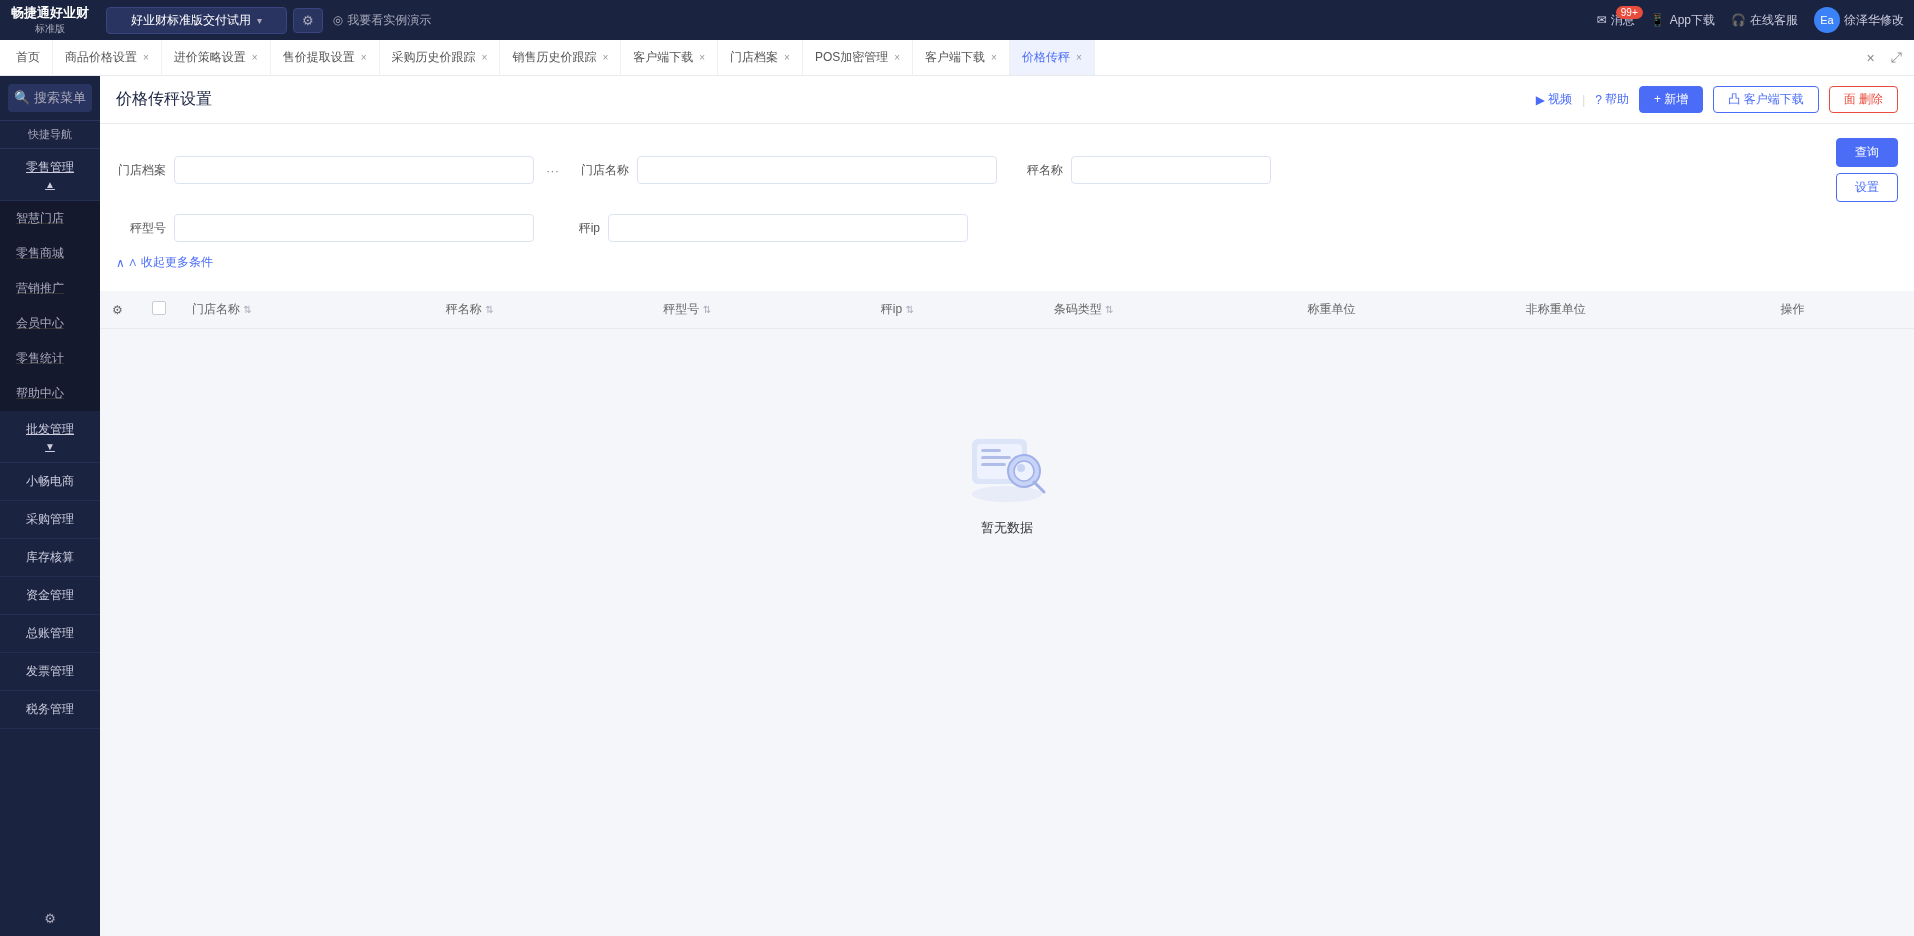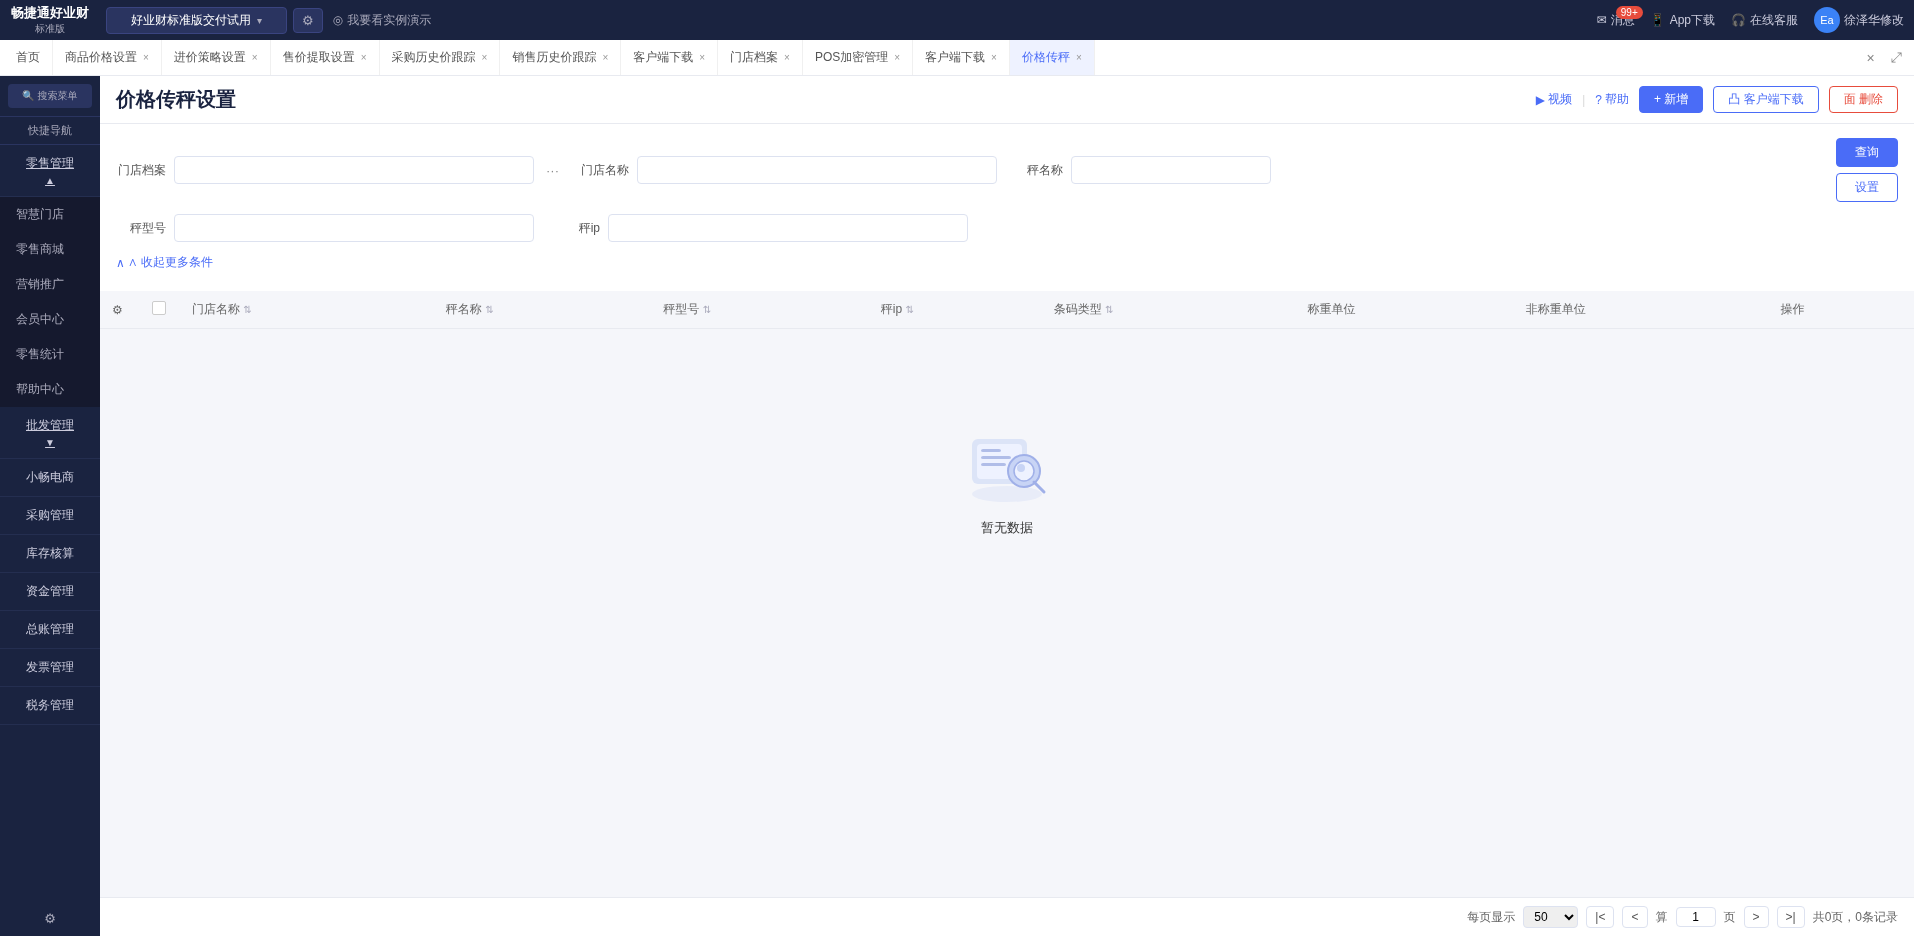--- a/index.html
+++ b/index.html
@@ -26,35 +26,35 @@
     .tab-close { font-size: 10px; color: #999; margin-left: 2px; }
     .tab-bar-right { margin-left: auto; display: flex; align-items: center; }
     .tab-action-btn { padding: 4px 8px; cursor: pointer; color: #888; font-size: 14px; }
 
     
     .main-layout { display: flex; flex: 1; overflow: hidden; }
 
     
     .sidebar { width: 100px; background: #1a2340; display: flex; flex-direction: column; flex-shrink: 0; overflow-y: auto; }
     .sidebar-search { padding: 8px; border-bottom: 1px solid #2a3460; }
-    .sidebar-search-btn { background: #2a3460; border: none; color: #aab; width: 100%; padding: 5px; border-radius: 4px; cursor: pointer; font-size: 10px; text-align: center; }
+    .sidebar-search-btn { background: #2a3460; border: none; color: #aab; width: 100%; padding: 5px; border-radius: 4px; cursor: pointer; font-size: 13px; text-align: center; }
     .sidebar-nav-btn { color: #aab; font-size: 11px; text-align: center; padding: 6px 4px; cursor: pointer; border-bottom: 1px solid #2a3460; }
     .sidebar-item { padding: 10px 4px; text-align: center; color: #ccd; font-size: 12px; cursor: pointer; border-bottom: 1px solid #242e50; display: flex; flex-direction: column; align-items: center; gap: 3px; }
     .sidebar-item.has-sub { justify-content: flex-start; flex-direction: column; padding: 10px 10px; text-decoration: underline; }
     .sidebar-item .arrow { font-size: 10px; }
     .sidebar-bottom { margin-top: auto; padding: 10px; text-align: center; color: #aab; cursor: pointer; }
-    .sidebar-section-items { background: #15192e; }
+    .sidebar-section-items { background: #15192e; text-decoration: underline; }
     .sidebar-sub-item { padding: 9px 10px; color: #aab; font-size: 12px; cursor: pointer; text-align: left; padding-left: 16px; }
 
     
     .content { flex: 1; display: flex; flex-direction: column; overflow: hidden; background: #f5f6fa; }
 
     
     .page-header { background: #fff; padding: 10px 16px; display: flex; align-items: center; justify-content: space-between; border-bottom: 1px solid #e8eaf0; flex-shrink: 0; }
-    .page-title { font-size: 20px; font-weight: bold; color: #1a2340; text-align: right; }
+    .page-title { font-size: 16px; font-weight: normal; color: #1a2340; text-align: right; }
     .page-actions { display: flex; align-items: center; gap: 10px; }
     .action-link { color: #4a6cf7; font-size: 12px; cursor: pointer; display: flex; align-items: center; gap: 3px; }
     .action-divider { color: #ddd; }
     .btn { padding: 4px 14px; border-radius: 4px; font-size: 12px; cursor: pointer; border: 1px solid transparent; display: flex; align-items: center; gap: 4px; }
     .btn-primary { background: #4a6cf7; color: #fff; border-color: #4a6cf7; }
     .btn-outline { background: #fff; color: #4a6cf7; border-color: #4a6cf7; }
     .btn-danger { background: #fff; color: #e74c3c; border-color: #e74c3c; }
 
     
     .filter-area { background: #fff; padding: 14px 16px 0; flex-shrink: 0; }
@@ -372,31 +372,15 @@
           <rect x="29" y="54" width="25" height="3" rx="2" fill="#b0bde8"></rect>
           <circle cx="72" cy="62" r="16" fill="#c8d4f5" stroke="#a0b0e8" stroke-width="2"></circle>
           <circle cx="72" cy="62" r="10" fill="#eef2ff" stroke="#a0b0e8" stroke-width="1.5"></circle>
           <line x1="82" y1="73" x2="92" y2="83" stroke="#a0b0e8" stroke-width="3" stroke-linecap="round"></line>
           <circle cx="69" cy="59" r="4" fill="#c8d4f5"></circle>
         </svg>
         <span>暂无数据</span>
       </div>
     </div>
 
-    <div class="pagination">
-      <span class="pagination-label">每页显示</span>
-      <select class="pagination-select">
-        <option>50</option>
-        <option>20</option>
-        <option>100</option>
-      </select>
-      <button class="pagination-btn">|&lt;</button>
-      <button class="pagination-btn">&lt;</button>
-      <span class="pagination-label">算</span>
-      <input class="pagination-input" value="1" type="text" style="">
-      <span class="pagination-label">页</span>
-      <button class="pagination-btn">&gt;</button>
-      <button class="pagination-btn">&gt;|</button>
-      <span class="pagination-info">共0页，0条记录</span>
-    </div>
 
   </div>
 </div>
 
 </body></html>

